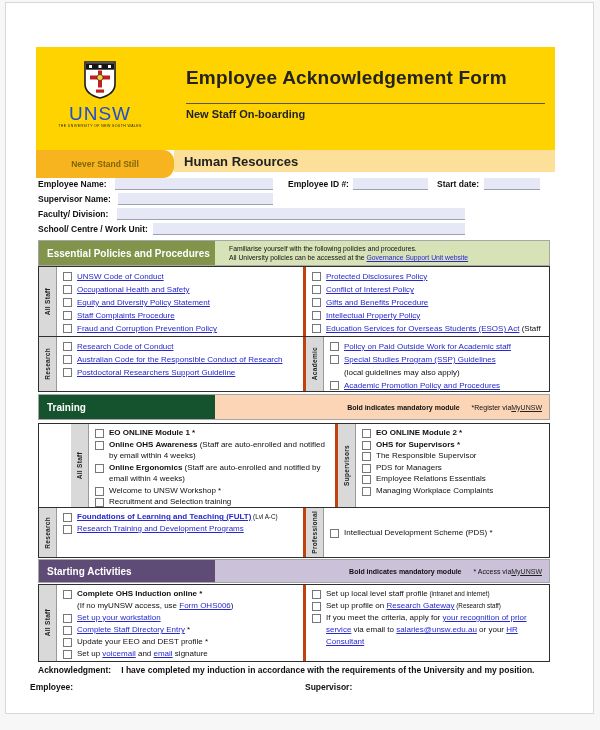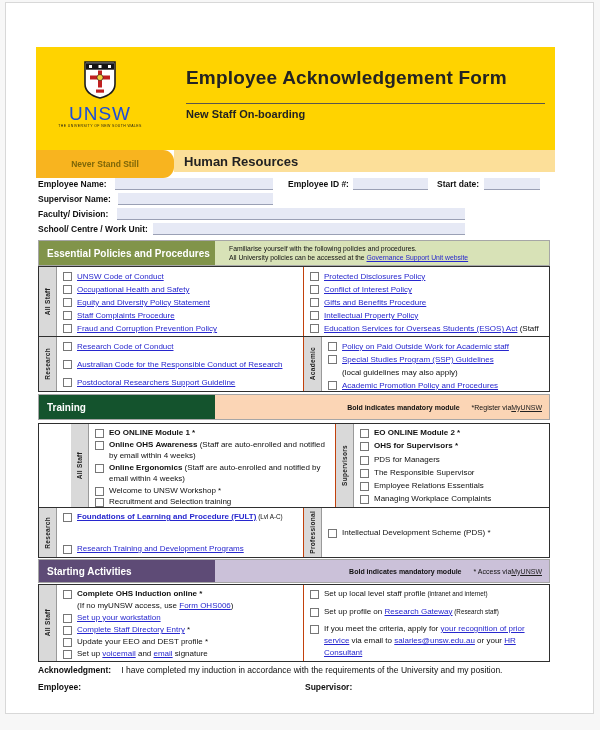--- a/index.html
+++ b/index.html
@@ -37,26 +37,26 @@
   .note-right{display:flex;justify-content:flex-end;align-items:center;padding-right:7px;font-size:7px;}
   .note-b{font-weight:bold;margin-right:12px;}
   .u-dark{text-decoration:underline;color:#222;}
   .bg-green{background:#81944A;}  .bg-green-l{background:#D8E2B7;}
   .bg-orange{background:#14532d;} .bg-orange-l{background:#FBD5B5;}
   .bg-purple{background:#5E4B76;} .bg-purple-l{background:#CBC1D9;}
 
   
   .brow{left:38px;width:512px;display:flex;border:1px solid #2f2f2f;background:#fff;}
   .colL{width:264px;display:flex;flex:0 0 auto;}
-  .colR{flex:1;display:flex;border-left:1px solid #c2410c;}
+  .colR{flex:1;display:flex;border-left:3px solid #c2410c;}
   .side{width:17px;background:#D9D9D9;border-right:1px solid #9a9a9a;display:flex;align-items:center;
         justify-content:center;flex:0 0 auto;}
   .vtext{writing-mode:vertical-rl;transform:rotate(180deg);font-size:6.5px;font-weight:bold;color:#222;
          letter-spacing:.3px;white-space:nowrap;}
-  .items{flex:1;padding:3px 3px 2px 4px;display:flex;flex-direction:column;min-width:0;justify-content:space-between;}
+  .items{flex:1;padding:3px 3px 2px 4px;display:flex;flex-direction:column;min-width:0;}
   .items.center{justify-content:center;}
   .ck-row{display:flex;align-items:flex-start;}
   .ckbox{width:7px;height:7px;border:1px solid #767676;background:#fff;margin:2px 5px 0 2px;flex:0 0 auto;}
   .ck-text{font-size:8px;line-height:13px;color:#101010;min-width:0;}
   .lh115 .ck-text{line-height:11.5px;}
   .lh12 .ck-text{line-height:12px;}
   .seg-plain{}
   .seg-bold{font-weight:bold;}
   .seg-link{color:#2727CE;text-decoration:underline;}
   .seg-boldlink{color:#2727CE;text-decoration:underline;font-weight:bold;}
@@ -268,47 +268,47 @@
           <div class="ck-row">
             <span class="ckbox"></span>
             <span class="ck-text"><span class="seg-bold">EO ONLINE Module 2 *</span></span>
           </div>
           <div class="ck-row">
             <span class="ckbox"></span>
             <span class="ck-text"><span class="seg-bold">OHS for Supervisors *</span></span>
           </div>
           <div class="ck-row">
             <span class="ckbox"></span>
+            <span class="ck-text"><span class="seg-plain">The Responsible Supervisor</span></span>
+          </div>
+          <div class="ck-row">
+            <span class="ckbox"></span>
             <span class="ck-text"><span class="seg-plain">PDS for Managers</span></span>
           </div>
           <div class="ck-row">
             <span class="ckbox"></span>
-            <span class="ck-text"><span class="seg-plain">The Responsible Supervisor</span></span>
-          </div>
-          <div class="ck-row">
-            <span class="ckbox"></span>
             <span class="ck-text"><span class="seg-plain">Employee Relations Essentials</span></span>
           </div>
           <div class="ck-row">
             <span class="ckbox"></span>
             <span class="ck-text"><span class="seg-plain">Managing Workplace Complaints</span></span>
           </div>
         </div>
     </div>
   </div>
 
   <div class="a brow lh12" style="top:507px;height:51px;">
     <div class="colL">
       <div class="side">
         <span class="vtext">Research</span>
       </div>
       <div class="items">
           <div class="ck-row">
             <span class="ckbox"></span>
-            <span class="ck-text"><span class="seg-boldlink">Foundations of Learning and Procedure (FULT)</span><span class="seg-small"> (Lvl A-C)</span></span>
+            <span class="ck-text"><span class="seg-boldlink">Foundations of Learning and Teaching (FULT)</span><span class="seg-small"> (Lvl A-C)</span></span>
           </div>
           <div class="ck-row">
             <span class="ckbox"></span>
             <span class="ck-text"><span class="seg-link">Research Training and Development Programs</span></span>
           </div>
         </div>
     </div>
     <div class="colR">
       <div class="side">
         <span class="vtext">Professional</span>
@@ -370,22 +370,22 @@
             <span class="ck-text"><span class="seg-plain">Set up profile on </span><span class="seg-link">Research Gateway</span><span class="seg-small"> (Research staff)</span></span>
           </div>
           <div class="ck-row">
             <span class="ckbox"></span>
             <span class="ck-text"><span class="seg-plain">If you meet the criteria, apply for </span><span class="seg-link">your recognition of prior service</span><span class="seg-plain"> via email to </span><span class="seg-link">salaries@unsw.edu.au</span><span class="seg-plain"> or your </span><span class="seg-link">HR Consultant</span></span>
           </div>
         </div>
     </div>
   </div>
 
-  <div class="a ack" style="left:38px;top:665px;width:520px;">
+  <div class="a ack" style="left:38px;top:665px;width:520px;font-weight:bold;">
     <b>Acknowledgment:</b><span>I have completed my induction in accordance with the requirements of the University and my position.</span>
   </div>
-  <div class="a ack" style="left:38px;top:682px;">
+  <div class="a ack" style="left:30px;top:682px;">
     <b>Employee:</b>
   </div>
   <div class="a ack" style="left:305px;top:682px;">
     <b>Supervisor:</b>
   </div>
 </div>
 
 </body></html>

